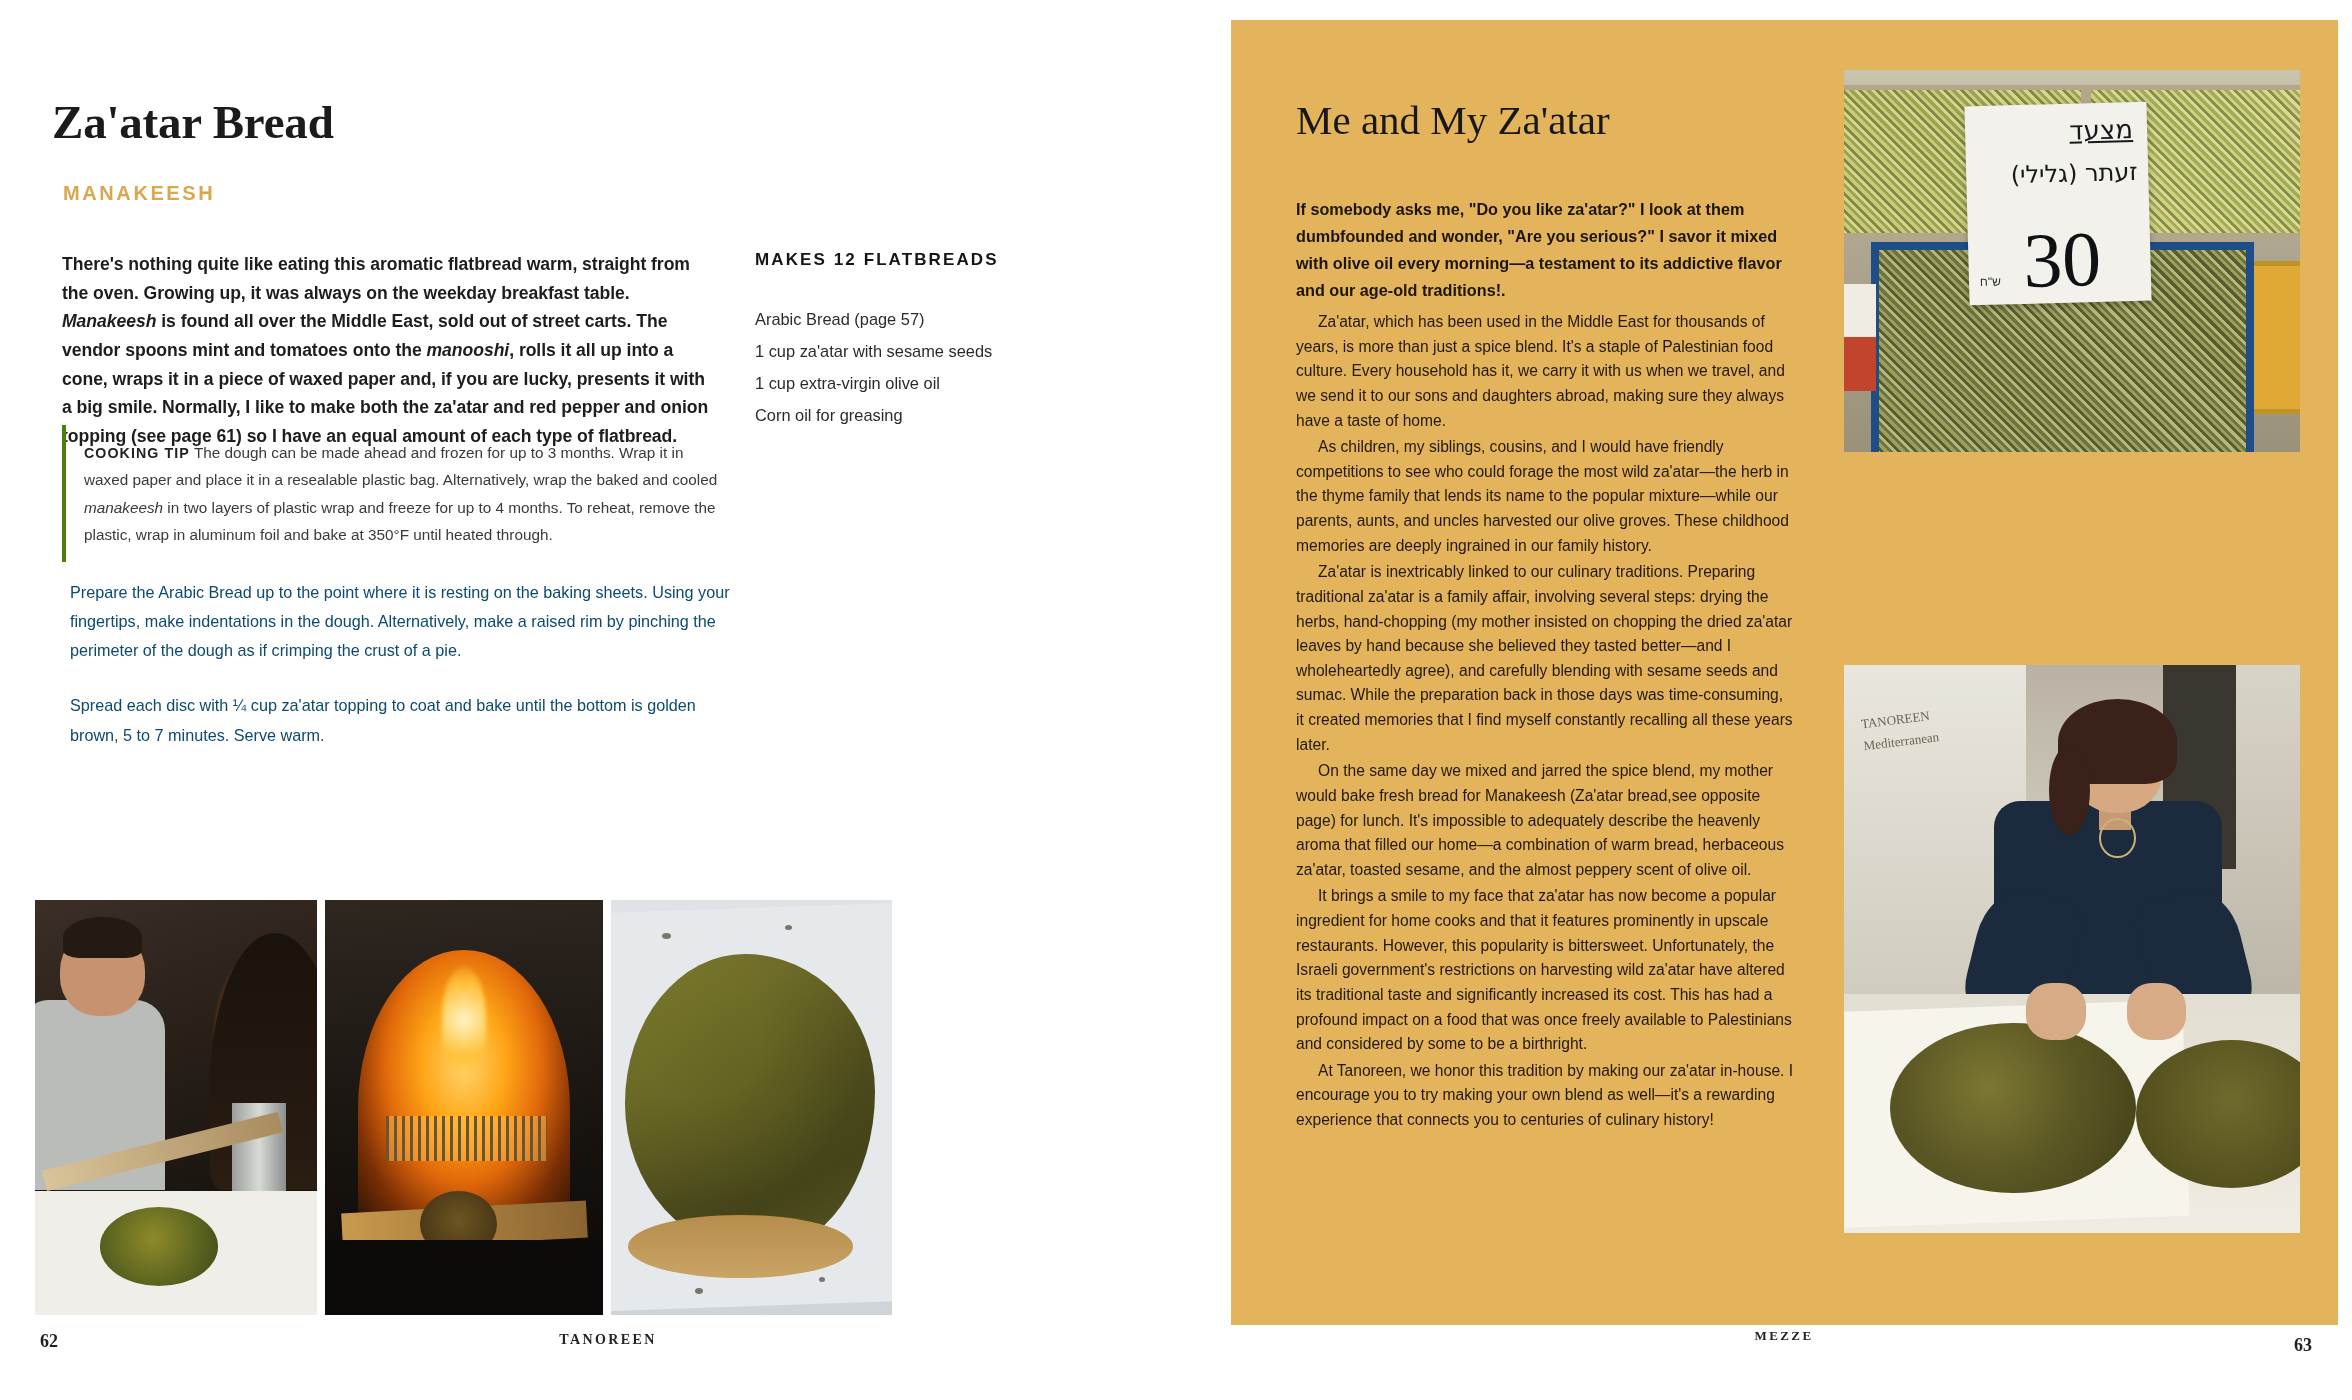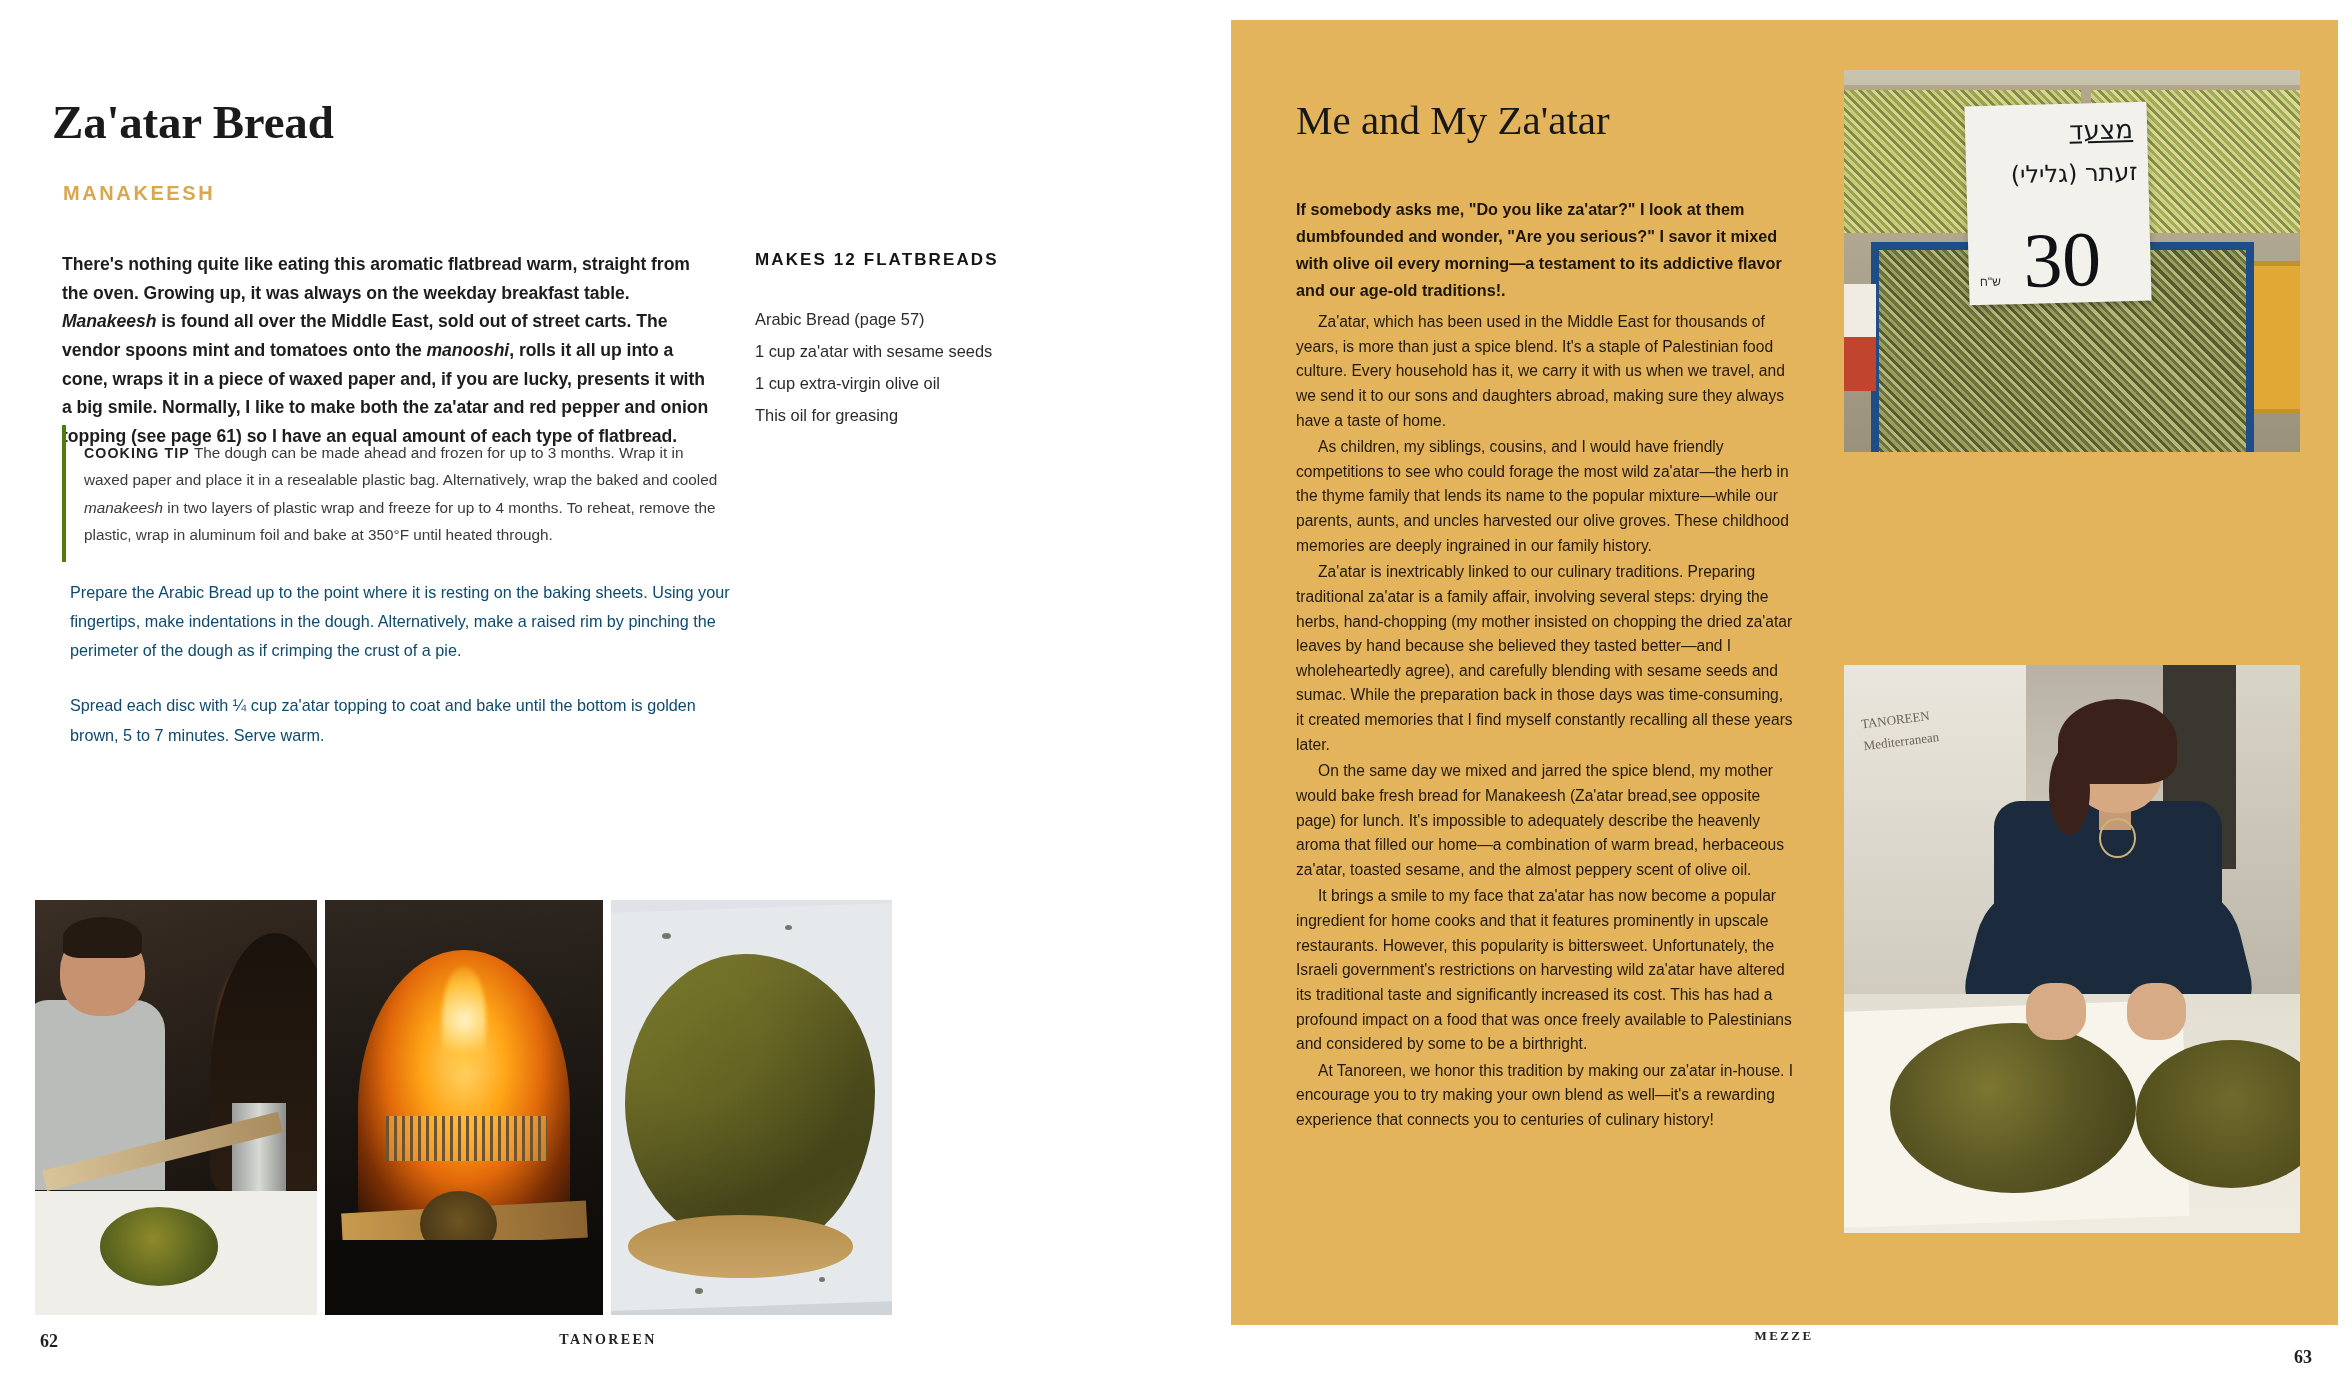--- a/index.html
+++ b/index.html
@@ -273,21 +273,21 @@
     background:#f7f4ec; transform:rotate(-2deg); }
   .w-bread { position:absolute; left:10%; bottom:7%; width:54%; height:30%;
     border-radius:50%;
     background:radial-gradient(circle at 40% 38%,#7d7732 0%,#5b5724 48%,#403d18 100%); }
   .w-bread2 { position:absolute; right:-6%; bottom:8%; width:42%; height:26%;
     border-radius:50%;
     background:radial-gradient(circle at 50% 40%,#6f6a2c,#494517); }
   .w-bread2-edge { position:absolute; right:-8%; bottom:6%; width:46%; height:28%;
     border-radius:50%; background:#e4ddc8; z-index:-1; }
 
-  .footer-right { position:absolute; right:40px; bottom:32px;
+  .footer-right { position:absolute; right:40px; bottom:44px;
     font-family:"Liberation Serif", serif; font-size:18px; font-weight:700; color:#1f1f1f; }
   .footer-center-right { position:absolute; left:0; right:0; bottom:56px;
     text-align:center; font-family:"Liberation Serif", serif;
     font-size:13px; letter-spacing:2.4px; font-weight:700; color:#242424; }
 </style>
 </head>
 <body>
 
 <div class="spread">
 
@@ -312,21 +312,21 @@
       <p>Prepare the Arabic Bread up to the point where it is resting on the baking sheets. Using your fingertips, make indentations in the dough. Alternatively, make a raised rim by pinching the perimeter of the dough as if crimping the crust of a pie.</p>
       <p>Spread each disc with ¼ cup za'atar topping to coat and bake until the bottom is golden brown, 5 to 7 minutes. Serve warm.</p>
     </div>
 
     <div class="yield-col">
       <div class="yield-head">MAKES 12 FLATBREADS</div>
       <ul class="ingredients">
         <li>Arabic Bread (page 57)</li>
         <li>1 cup za'atar with sesame seeds</li>
         <li>1 cup extra-virgin olive oil</li>
-        <li>This oil for greasing</li>
+        <li>Corn oil for greasing</li>
       </ul>
     </div>
 
     <div class="photo-strip">
 
       <div class="photo p1">
         <div class="oven-arch"></div>
         <div class="man-shirt"></div>
         <div class="man-head"></div>
         <div class="man-hair"></div>

